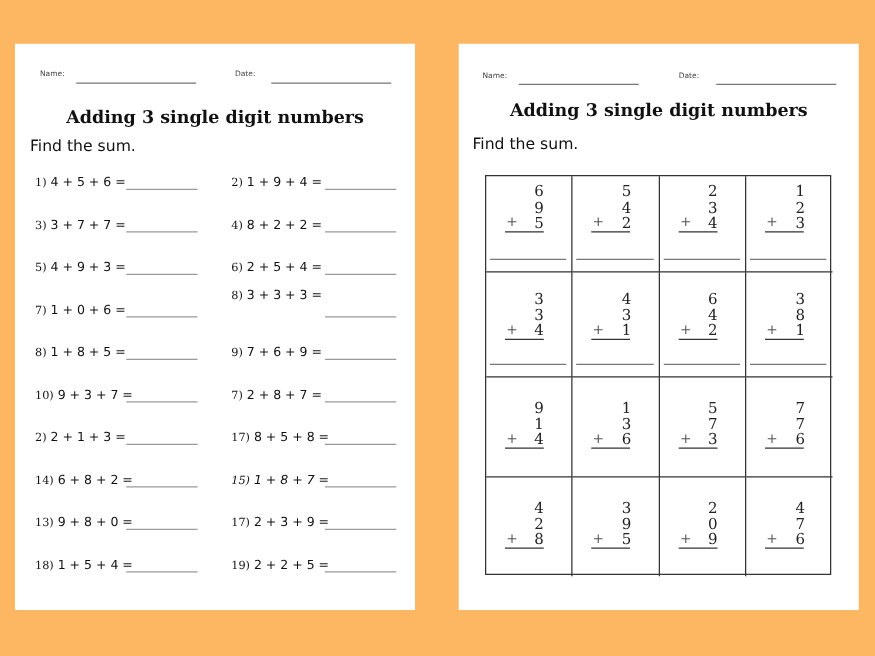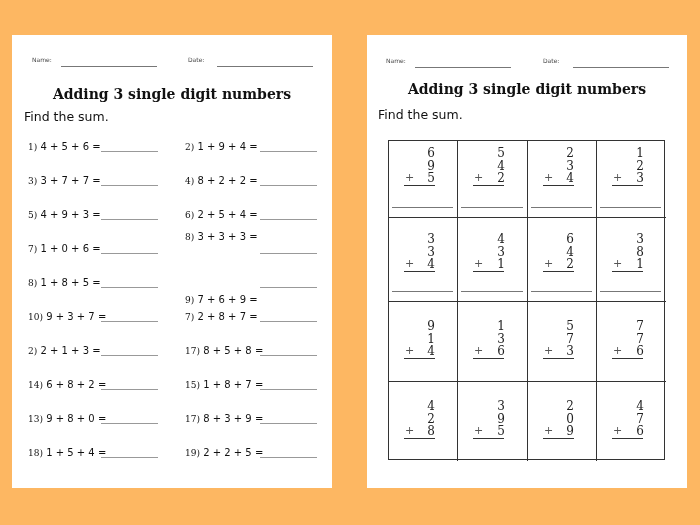--- a/index.html
+++ b/index.html
@@ -43,37 +43,37 @@
       <div class="prob" style="left: 16px; top: 174px;"><span class="num">5)</span> <span>4 + 9 + 3 =</span></div>
       <div class="ans" style="left: 89px; width: 57px; top: 184px;"></div>
       <div class="prob" style="left: 173px; top: 174px;"><span class="num">6)</span> <span>2 + 5 + 4 =</span></div>
       <div class="ans" style="left: 248px; width: 57px; top: 184px;"></div>
       <div class="prob" style="left: 16px; top: 208px;"><span class="num">7)</span> <span>1 + 0 + 6 =</span></div>
       <div class="ans" style="left: 89px; width: 57px; top: 218px;"></div>
       <div class="prob" style="left: 173px; top: 196px;"><span class="num">8)</span> <span>3 + 3 + 3 =</span></div>
       <div class="ans" style="left: 248px; width: 57px; top: 218px;"></div>
       <div class="prob" style="left: 16px; top: 242px;"><span class="num">8)</span> <span>1 + 8 + 5 =</span></div>
       <div class="ans" style="left: 89px; width: 57px; top: 252px;"></div>
-      <div class="prob" style="left: 173px; top: 259px;"><span class="num">9)</span> <span>7 + 6 + 9 =</span></div>
+      <div class="prob" style="left: 173px; top: 242px;"><span class="num">9)</span> <span>7 + 6 + 9 =</span></div>
       <div class="ans" style="left: 248px; width: 57px; top: 252px;"></div>
       <div class="prob" style="left: 16px; top: 276px;"><span class="num">10)</span> <span>9 + 3 + 7 =</span></div>
       <div class="ans" style="left: 89px; width: 57px; top: 286px;"></div>
       <div class="prob" style="left: 173px; top: 276px;"><span class="num">7)</span> <span>2 + 8 + 7 =</span></div>
       <div class="ans" style="left: 248px; width: 57px; top: 286px;"></div>
       <div class="prob" style="left: 16px; top: 310px;"><span class="num">2)</span> <span>2 + 1 + 3 =</span></div>
       <div class="ans" style="left: 89px; width: 57px; top: 320px;"></div>
       <div class="prob" style="left: 173px; top: 310px;"><span class="num">17)</span> <span>8 + 5 + 8 =</span></div>
       <div class="ans" style="left: 248px; width: 57px; top: 320px;"></div>
       <div class="prob" style="left: 16px; top: 344px;"><span class="num">14)</span> <span>6 + 8 + 2 =</span></div>
       <div class="ans" style="left: 89px; width: 57px; top: 354px;"></div>
-      <div class="prob" style="left: 173px; top: 344px;"><span class="num">15)</span> <span>1 + 8 + 7 =</span></div>
+      <div class="prob" style="left: 173px; top: 344px; font-style: italic;"><span class="num">15)</span> <span>1 + 8 + 7 =</span></div>
       <div class="ans" style="left: 248px; width: 57px; top: 354px;"></div>
       <div class="prob" style="left: 16px; top: 378px;"><span class="num">13)</span> <span>9 + 8 + 0 =</span></div>
       <div class="ans" style="left: 89px; width: 57px; top: 388px;"></div>
-      <div class="prob" style="left: 173px; top: 378px;"><span class="num">17)</span> <span>8 + 3 + 9 =</span></div>
+      <div class="prob" style="left: 173px; top: 378px;"><span class="num">17)</span> <span>2 + 3 + 9 =</span></div>
       <div class="ans" style="left: 248px; width: 57px; top: 388px;"></div>
       <div class="prob" style="left: 16px; top: 412px;"><span class="num">18)</span> <span>1 + 5 + 4 =</span></div>
       <div class="ans" style="left: 89px; width: 57px; top: 422px;"></div>
       <div class="prob" style="left: 173px; top: 412px;"><span class="num">19)</span> <span>2 + 2 + 5 =</span></div>
       <div class="ans" style="left: 248px; width: 57px; top: 422px;"></div>
     </div>
 </div>
 
 <div class="page" id="right">
   <span class="hdr" style="left:19px;top:22px">Name:</span>

